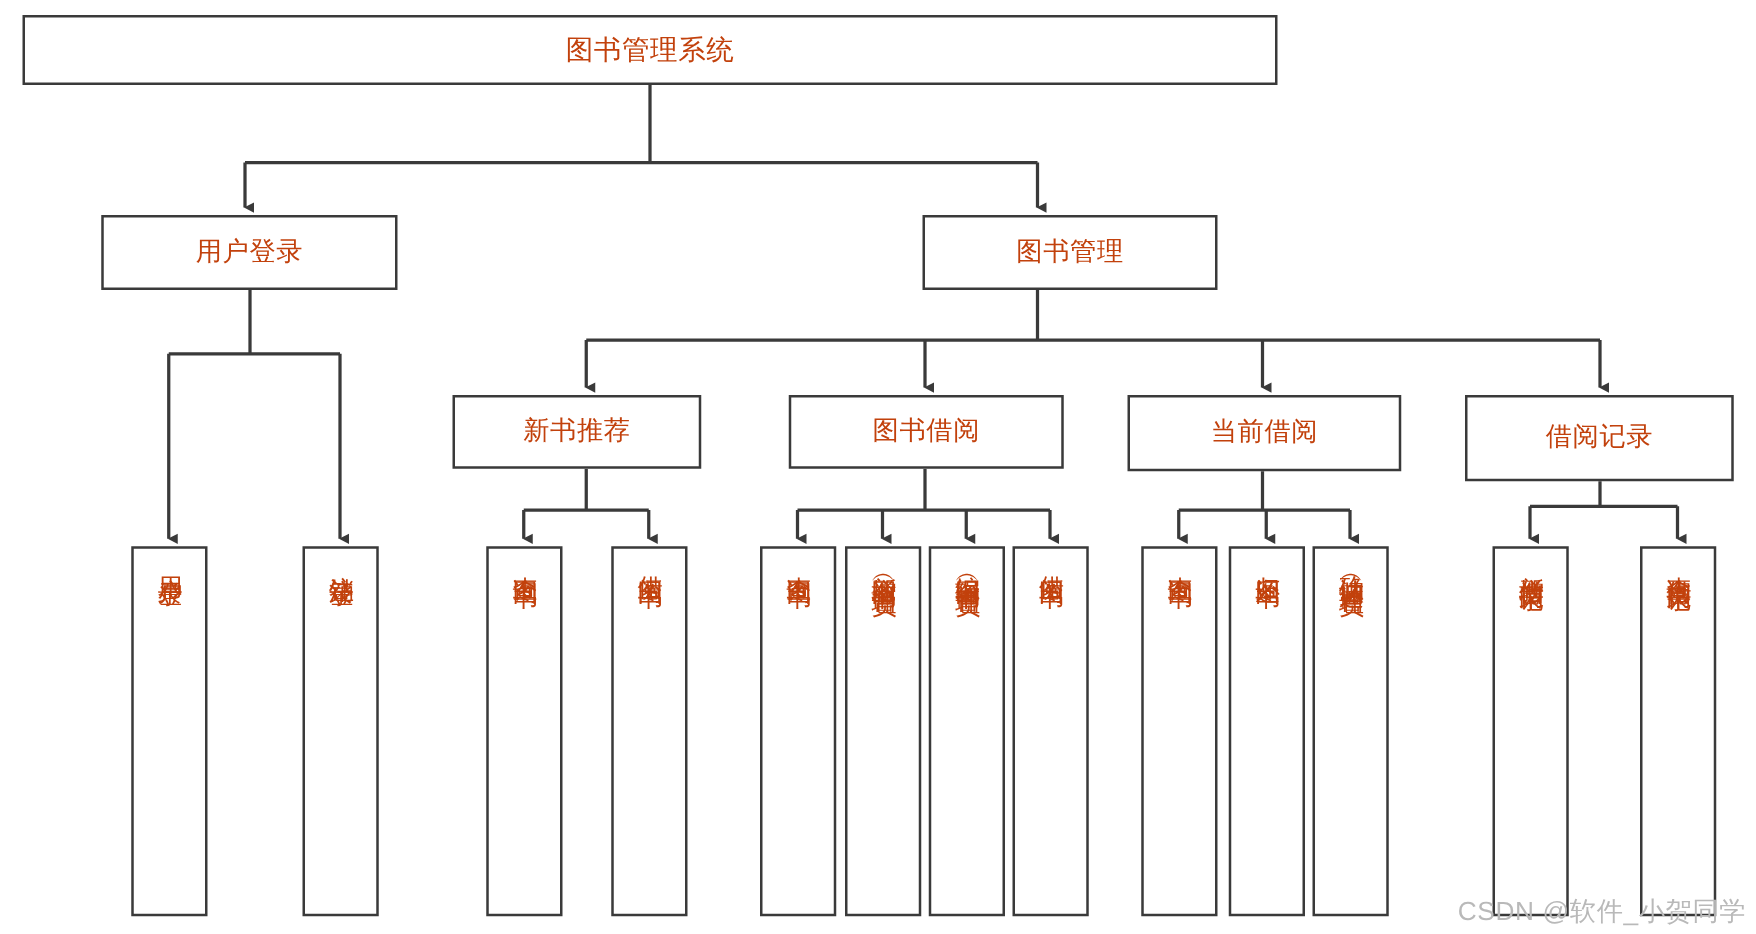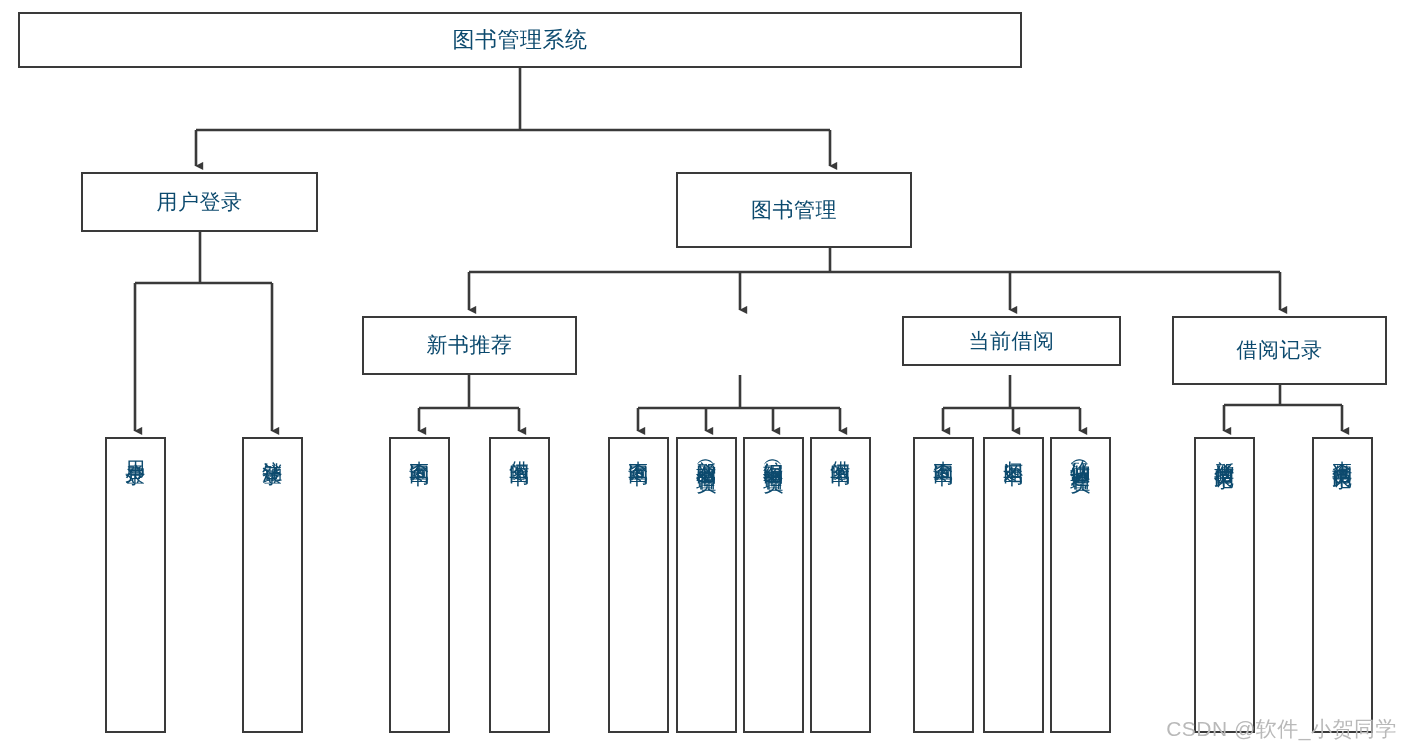--- a/index.html
+++ b/index.html
@@ -27,21 +27,21 @@
     pointer-events: none;
   }
   .node {
     position: absolute;
     box-sizing: border-box;
     border: 2.5px solid #3a3a3a;
     background: #ffffff;
     display: flex;
     align-items: center;
     justify-content: center;
-    color: #0c4a6e;
+    color: #c2410c;
   }
   .node .label {
     display: block;
     text-align: center;
     line-height: 1.18;
     letter-spacing: 0.5px;
     white-space: nowrap;
   }
   
   .node.horiz .label {
@@ -131,28 +131,31 @@
     </g>
   </svg>
 
   <div class="node horiz root" style="left:18px; top:12px; width:1004px; height:56px;">
     <span class="label">图书管理系统</span>
   </div>
 
   <div class="node horiz" style="left:81px; top:172px; width:237px; height:60px;">
     <span class="label">用户登录</span>
   </div>
-  <div class="node horiz" style="left:676px; top:172px; width:236px; height:76px;">
+  <div class="node horiz" style="left:738px; top:172px; width:236px; height:60px;">
     <span class="label">图书管理</span>
   </div>
 
-  <div class="node horiz" style="left:362px; top:316px; width:215px; height:59px;align-items:center;">
+  <div class="node horiz" style="left:362px; top:316px; width:199px; height:59px;align-items:center;">
     <span class="label">新书推荐</span>
   </div>
-  <div class="node horiz" style="left:902px; top:316px; width:219px; height:50px;">
+  <div class="node horiz" style="left:631px; top:316px; width:220px; height:59px;">
+    <span class="label">图书借阅</span>
+  </div>
+  <div class="node horiz" style="left:902px; top:316px; width:219px; height:61px;">
     <span class="label">当前借阅</span>
   </div>
   <div class="node horiz" style="left:1172px; top:316px; width:215px; height:69px;">
     <span class="label">借阅记录</span>
   </div>
 
   <div class="node vert" style="left:105px; top:437px; width:61px; height:296px;">
     <span class="label">用户登录</span>
   </div>
   <div class="node vert" style="left:242px; top:437px; width:61px; height:296px;">

